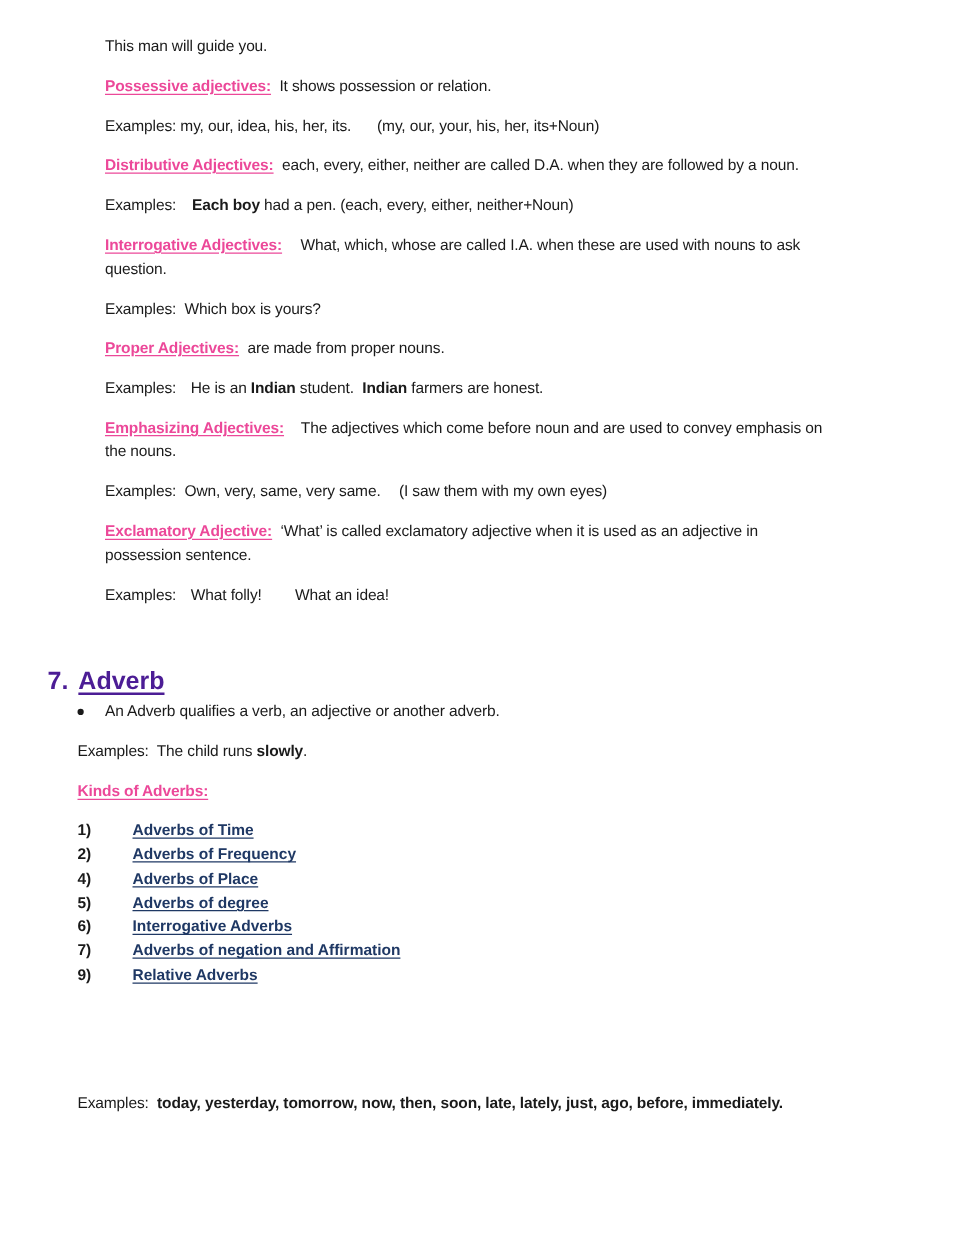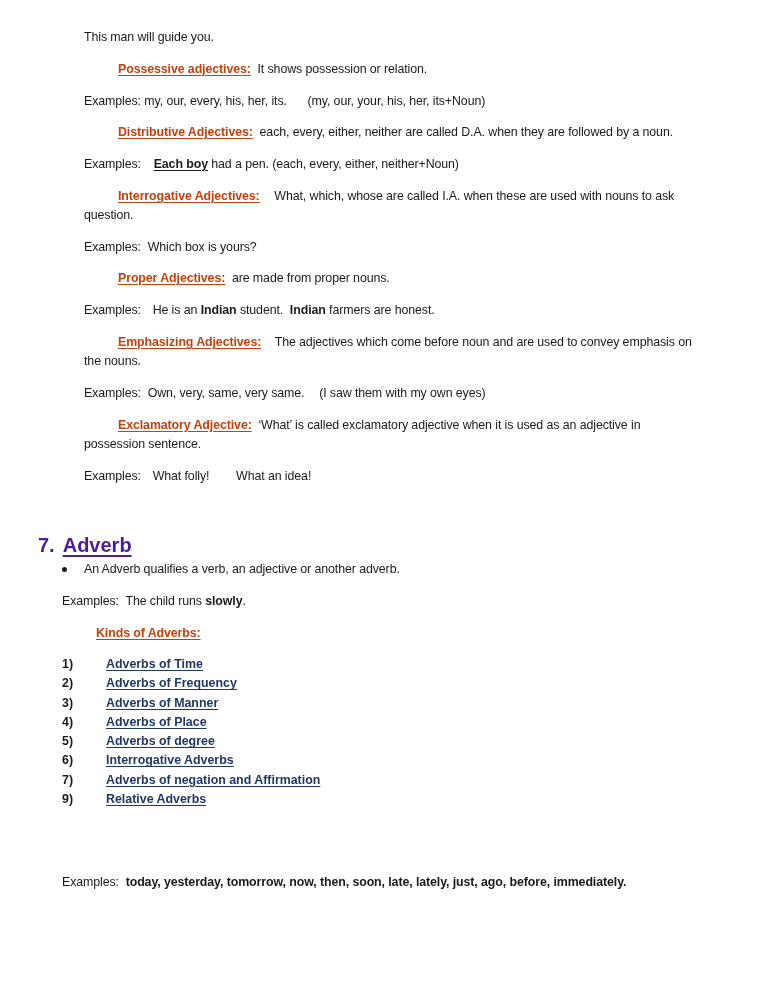--- a/index.html
+++ b/index.html
@@ -7,26 +7,25 @@
     width: 765px; height: 990px; position: relative; overflow: hidden;
     font-family: "Liberation Sans", sans-serif;
     color: #1a1a1a;
   }
   .page { position: absolute; left: 0; top: 0; width: 623px; height: 990px; }
   .p {
     position: absolute; left: 84px; font-size: 12.4px; line-height: 19px;
     white-space: nowrap; letter-spacing: -0.1px;
   }
   .term {
-    color: #c2410c; font-weight: bold; text-decoration: underline;
+    color: #ec4899; font-weight: bold; text-decoration: underline;
     text-underline-offset: 2px;
-    margin-left: 34px;
   }
   b { font-weight: bold; }
-  .u { text-decoration: underline; text-underline-offset: 2px; }
+  .u { text-underline-offset: 2px; }
   .gap { display: inline-block; }
   .heading {
     position: absolute; left: 38px; top: 532px; font-size: 20px; font-weight: bold;
     color: #4c1d95; line-height: 26px;
   }
   .heading .title { text-decoration: underline; text-underline-offset: 3px; margin-left: 8px; }
   .bullet-dot {
     position: absolute; left: 62px; top: 567px; width: 5px; height: 5px; border-radius: 50%;
     background: #1a1a1a;
   }
@@ -47,21 +46,21 @@
   <div class="p" style="top:28px">
     <span>This man will guide you.</span>
   </div>
 
   <div class="p" style="top:60px">
     <span class="term">Possessive adjectives:</span>&nbsp;
     <span>It shows possession or relation.</span>
   </div>
   <div class="p" style="top:92px">
     <span>Examples: </span>
-    <span>my, our, every, his, her, its.</span>
+    <span>my, our, idea, his, her, its.</span>
     <span class="gap" style="width:14px"></span>
     <span>(my, our, your, his, her, its+Noun)</span>
   </div>
 
   <div class="p" style="top:123px">
     <span class="term">Distributive Adjectives:</span>&nbsp;
     <span>each, every, either, neither are called D.A. when they are followed by a noun.</span>
   </div>
   <div class="p" style="top:155px">
     <span>Examples:</span>
@@ -142,21 +141,20 @@
     <span>An Adverb qualifies a verb, an adjective or another adverb.</span>
   </div>
 
   <div class="p" style="top:624px; left:62px">
     <span class="term">Kinds of Adverbs:</span>
   </div>
 
   <ul class="list">
     <li><span class="num">1)</span><span class="lbl">Adverbs of Time</span></li>
     <li><span class="num">2)</span><span class="lbl">Adverbs of Frequency</span></li>
-    <li><span class="num">3)</span><span class="lbl">Adverbs of Manner</span></li>
     <li><span class="num">4)</span><span class="lbl">Adverbs of Place</span></li>
     <li><span class="num">5)</span><span class="lbl">Adverbs of degree</span></li>
     <li><span class="num">6)</span><span class="lbl">Interrogative Adverbs</span></li>
     <li><span class="num">7)</span><span class="lbl">Adverbs of negation and Affirmation</span></li>
     <li><span class="num">9)</span><span class="lbl">Relative Adverbs</span></li>
   </ul>
 
   <div class="p" style="top:873px; left:62px">
     <span>Examples:</span>&nbsp;
     <b>today, yesterday, tomorrow, now, then, soon, late, lately, just, ago, before, immediately.</b>

